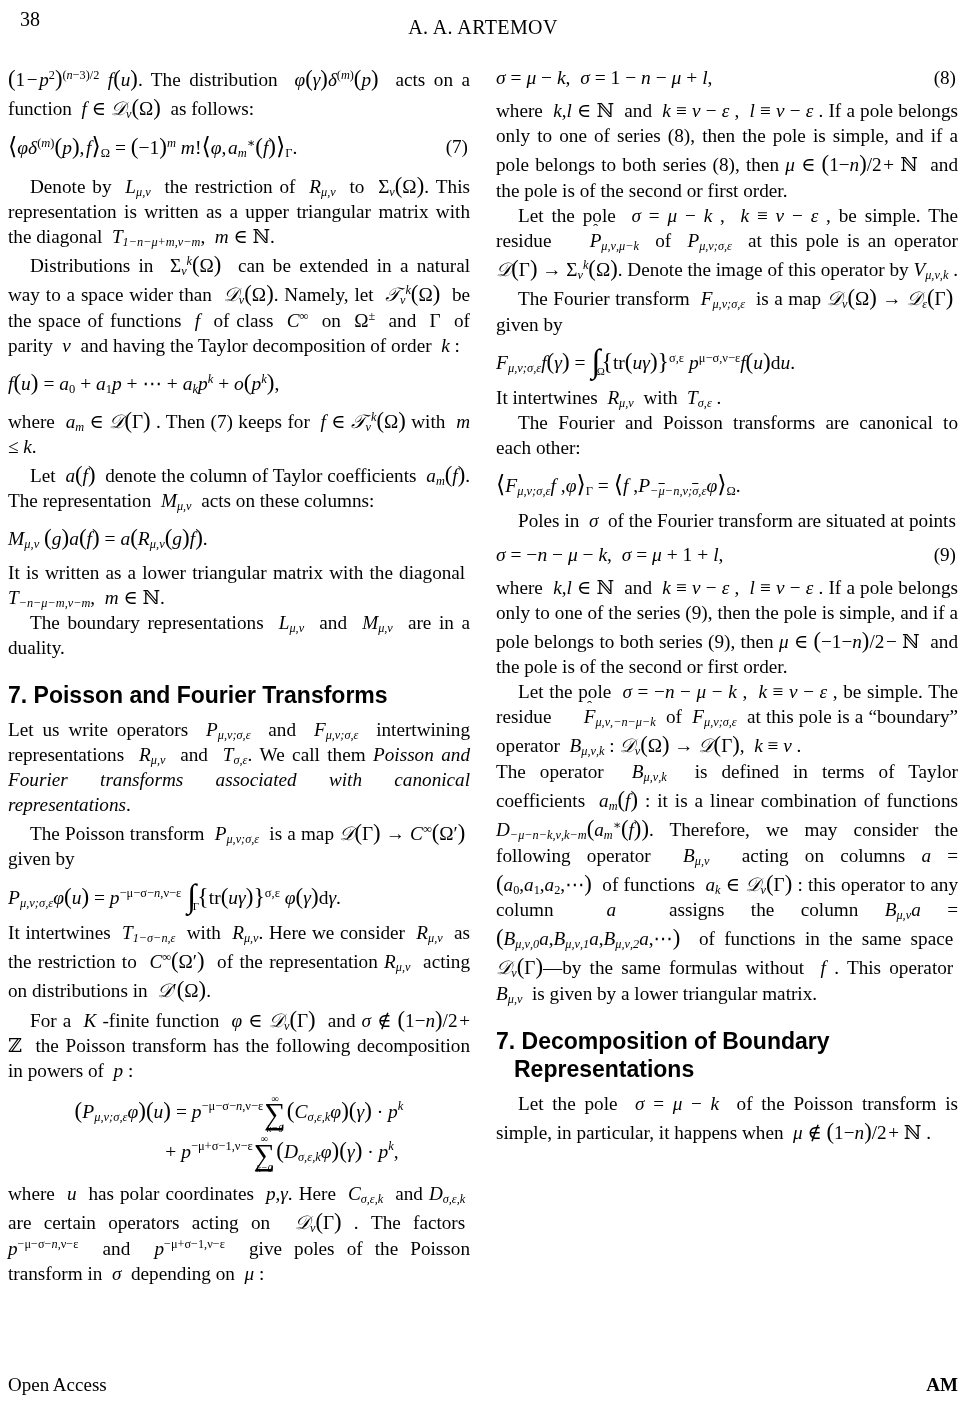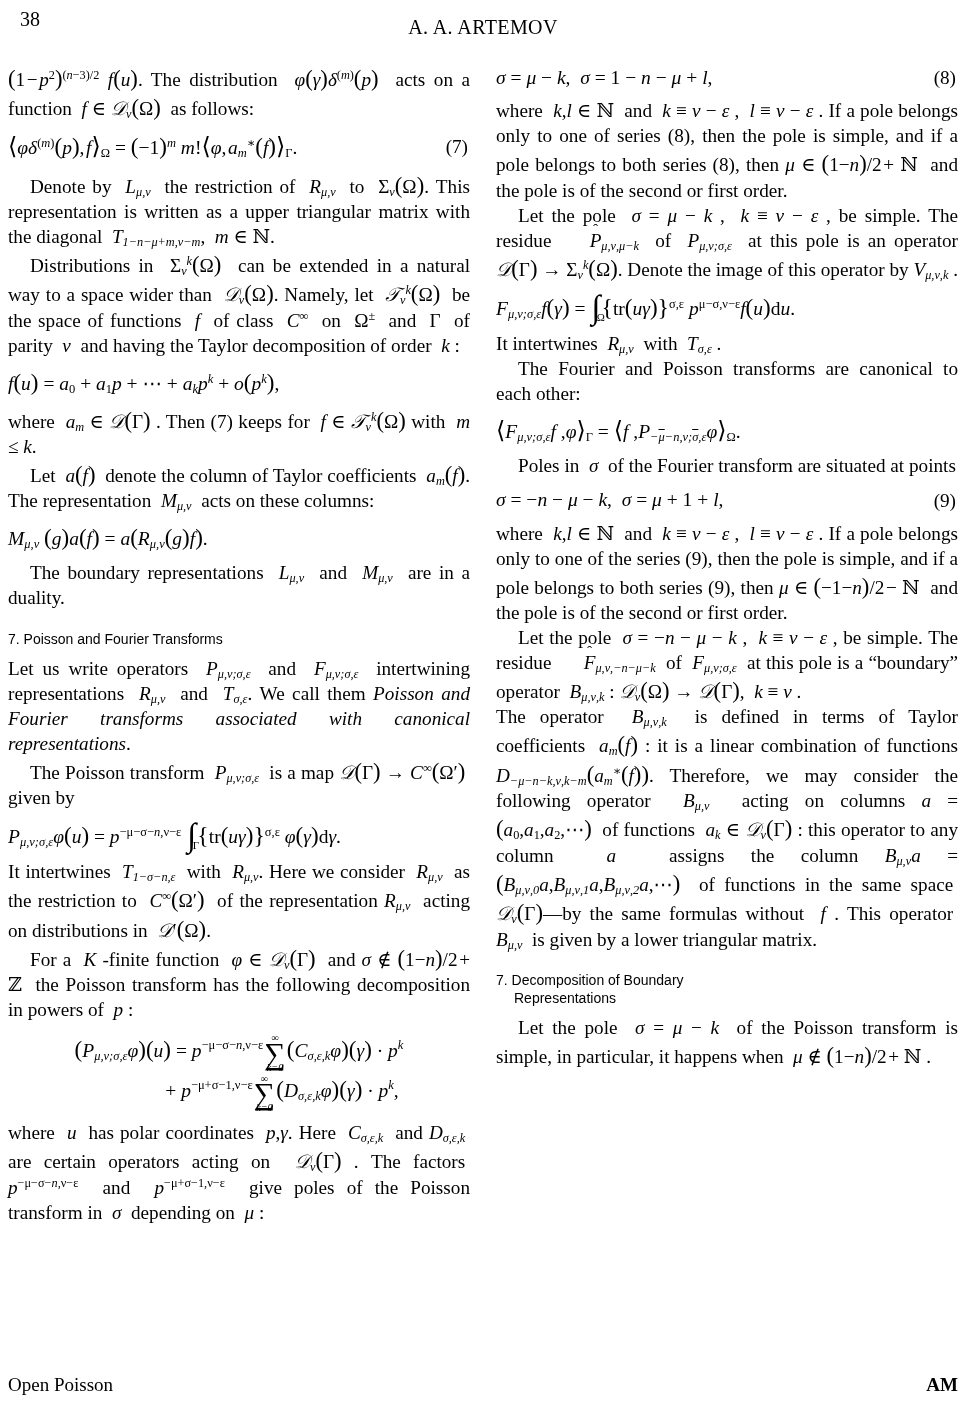--- a/index.html
+++ b/index.html
@@ -35,22 +35,22 @@
   }
   .col.left{left:8px;}
   .col.right{left:496px;}
 
   p{margin:0 0 0 0;text-indent:0;}
   p.ind{text-indent:22px;}
 
   
   h2.sec{
     font-family:"Liberation Sans","DejaVu Sans",sans-serif;
-    font-size:14px;
-    font-weight:normal;
+    font-size:23px;
+    font-weight:bold;
     margin:20px 0 9px 0;
     line-height:1.22;
     text-align:left;
   }
   h2.sec .cont{display:block;padding-left:18px;}
 
   
   .eq{
     display:block;
     margin:9px 0 9px 0;
@@ -129,20 +129,21 @@
       </div>
 
       <p>where&nbsp; <span class="m">a</span><sub><span class="m">m</span></sub> ∈ <span class="cal">𝒟</span><span class="paren">(</span><span class="mr">Γ</span><span class="paren">)</span> . Then (7) keeps for&nbsp; <span class="m">f</span> ∈ <span class="cal">𝒯</span><sub>ν</sub><sup class="up"><span class="m">k</span></sup><span class="paren">(</span><span class="mr">Ω</span><span class="paren">)</span> with&nbsp; <span class="m">m</span> ≤ <span class="m">k</span>.</p>
 
       <p class="ind">Let&nbsp; <span class="m">a</span><span class="paren">(</span><span class="m">f</span><span class="paren">)</span>&nbsp; denote the column of Taylor coefficients&nbsp; <span class="m">a</span><sub><span class="m">m</span></sub><span class="paren">(</span><span class="m">f</span><span class="paren">)</span>. The representation&nbsp; <span class="m">M</span><sub>μ,ν</sub>&nbsp; acts on these columns:</p>
 
       <div class="eq">
         <span class="m">M</span><sub>μ,ν</sub> <span class="paren">(</span><span class="m">g</span><span class="paren">)</span><span class="m">a</span><span class="paren">(</span><span class="m">f</span><span class="paren">)</span> <span class="mr">=</span> <span class="m">a</span><span class="paren big">(</span><span class="m">R</span><sub>μ,ν</sub><span class="paren">(</span><span class="m">g</span><span class="paren">)</span><span class="m">f</span><span class="paren big">)</span>.
       </div>
 
+      <p>It is written as a lower triangular matrix with the diagonal&nbsp; <span class="m">T</span><sub>−<span class="m">n</span>−μ−<span class="m">m</span>,ν−<span class="m">m</span></sub>,&nbsp; <span class="m">m</span> ∈ <span class="bb">ℕ</span>.</p>
 
       <p class="ind">The boundary representations&nbsp; <span class="m">L</span><sub>μ,ν</sub>&nbsp; and&nbsp; <span class="m">M</span><sub>μ,ν</sub>&nbsp; are in a duality.</p>
 
       <h2 class="sec">7. Poisson and Fourier Transforms</h2>
 
       <p>Let us write operators&nbsp; <span class="m">P</span><sub>μ,ν;σ,ε</sub>&nbsp; and&nbsp; <span class="m">F</span><sub>μ,ν;σ,ε</sub>&nbsp; intertwining representations&nbsp; <span class="m">R</span><sub>μ,ν</sub>&nbsp; and&nbsp; <span class="m">T</span><sub>σ,ε</sub>. We call them <span class="it">Poisson and Fourier transforms associated with canonical representations</span>.</p>
 
       <p class="ind">The Poisson transform&nbsp; <span class="m">P</span><sub>μ,ν;σ,ε</sub>&nbsp; is a map <span class="cal">𝒟</span><span class="paren">(</span><span class="mr">Γ</span><span class="paren">)</span> → <span class="m">C</span><sup class="up">∞</sup><span class="paren">(</span><span class="mr">Ω</span>′<span class="paren">)</span>&nbsp; given by</p>
 
       <div class="eq">
@@ -166,20 +167,21 @@
 
       <div class="eq" style="margin-top:2px;">
         <span class="m">σ</span> <span class="mr">=</span> <span class="m">μ</span> <span class="mr">−</span> <span class="m">k</span>,&nbsp; <span class="m">σ</span> <span class="mr">= 1 −</span> <span class="m">n</span> <span class="mr">−</span> <span class="m">μ</span> <span class="mr">+</span> <span class="m">l</span>,
         <span class="num">(8)</span>
       </div>
 
       <p>where&nbsp; <span class="m">k</span>,<span class="m">l</span> ∈ <span class="bb">ℕ</span>&nbsp; and&nbsp; <span class="m">k</span> ≡ <span class="m">ν</span> − <span class="m">ε</span> ,&nbsp; <span class="m">l</span> ≡ <span class="m">ν</span> − <span class="m">ε</span> . If a pole belongs only to one of series (8), then the pole is simple, and if a pole belongs to both series (8), then <span class="m">μ</span> ∈ <span class="paren">(</span><span class="mr">1−</span><span class="m">n</span><span class="paren">)</span><span class="mr">/2 +</span> <span class="bb">ℕ</span>&nbsp; and the pole is of the second or first order.</p>
 
       <p class="ind">Let the pole&nbsp; <span class="m">σ</span> <span class="mr">=</span> <span class="m">μ</span> − <span class="m">k</span> ,&nbsp; <span class="m">k</span> ≡ <span class="m">ν</span> − <span class="m">ε</span> , be simple. The residue&nbsp; <span class="hat"><span class="hc">ˆ</span><span class="m">P</span></span><sub>μ,ν,μ−<span class="m">k</span></sub>&nbsp; of&nbsp; <span class="m">P</span><sub>μ,ν;σ,ε</sub>&nbsp; at this pole is an operator <span class="cal">𝒟</span><span class="paren">(</span><span class="mr">Γ</span><span class="paren">)</span> → <span class="mr">Σ</span><sub>ν</sub><sup class="up"><span class="m">k</span></sup><span class="paren">(</span><span class="mr">Ω</span><span class="paren">)</span>. Denote the image of this operator by <span class="m">V</span><sub>μ,ν,<span class="m">k</span></sub> .</p>
 
+      <p class="ind">The Fourier transform&nbsp; <span class="m">F</span><sub>μ,ν;σ,ε</sub>&nbsp; is a map <span class="cal">𝒟</span><sub>ν</sub><span class="paren">(</span><span class="mr">Ω</span><span class="paren">)</span> → <span class="cal">𝒟</span><sub>ε</sub><span class="paren">(</span><span class="mr">Γ</span><span class="paren">)</span>&nbsp; given by</p>
 
       <div class="eq">
         <span class="m">F</span><sub>μ,ν;σ,ε</sub><span class="m">f</span><span class="paren">(</span><span class="m">γ</span><span class="paren">)</span> <span class="mr">=</span> <span class="intwrap"><span class="ig">∫</span><span class="isub">Ω</span></span><span class="big mr">{</span><span class="mr">tr</span><span class="paren">(</span><span class="m">uγ</span><span class="paren">)</span><span class="big mr">}</span><sup class="up">σ,ε</sup> <span class="m">p</span><sup class="up">μ−σ,ν−ε</sup><span class="m">f</span><span class="paren">(</span><span class="m">u</span><span class="paren">)</span><span class="mr">d</span><span class="m">u</span>.
       </div>
 
       <p>It intertwines&nbsp; <span class="m">R</span><sub>μ,ν</sub>&nbsp; with&nbsp; <span class="m">T</span><sub>σ,ε</sub> .</p>
 
       <p class="ind">The Fourier and Poisson transforms are canonical to each other:</p>
 
       <div class="eq">
@@ -204,17 +206,17 @@
         <span class="cont">Representations</span>
       </h2>
 
 
       <p class="ind">Let the pole&nbsp; <span class="m">σ</span> <span class="mr">=</span> <span class="m">μ</span> − <span class="m">k</span>&nbsp; of the Poisson transform is simple, in particular, it happens when&nbsp; <span class="m">μ</span> ∉ <span class="paren">(</span><span class="mr">1−</span><span class="m">n</span><span class="paren">)</span><span class="mr">/2 +</span> <span class="bb">ℕ</span> .</p>
 
     </div>
   </div>
 
   <div class="footer">
-    <span class="oa">Open  Poisson</span>
+    <span class="oa">Open  Access</span>
     <span class="am">AM</span>
   </div>
 
 </div>
 
 </body></html>

